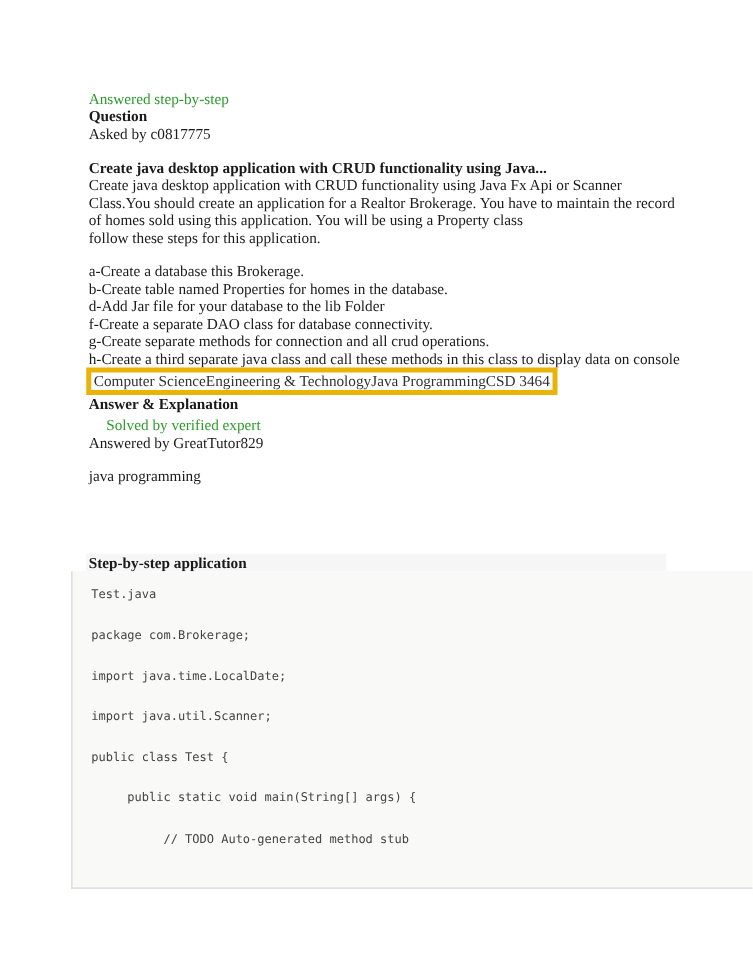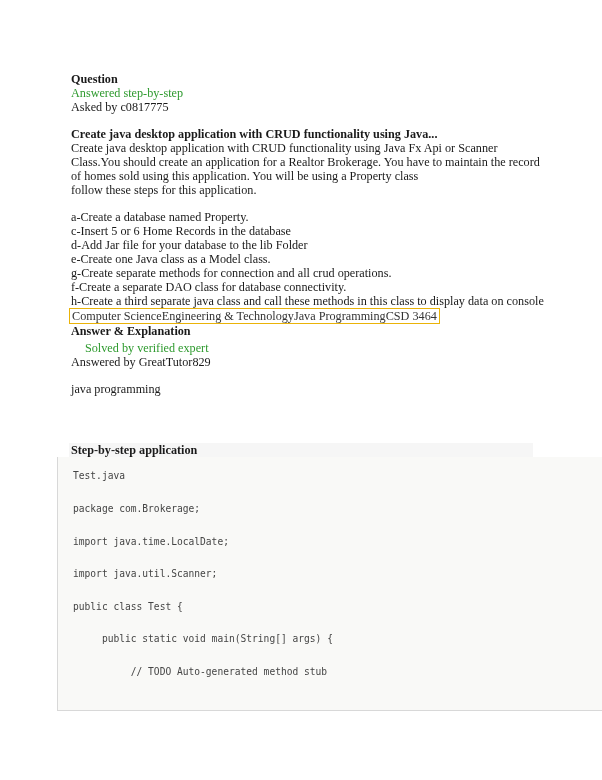--- a/index.html
+++ b/index.html
@@ -22,21 +22,21 @@
       left: 71px;
       top: 72px;
       width: 470px;
     }
     .line { display: block; white-space: nowrap; }
     .bold { font-weight: bold; }
     .green { color: #2e9a2e; }
     .gap { height: 13px; }
     .tags {
       display: inline-block;
-      border: 1px solid #eab308;
+      border: 4px solid #eab308;
       padding: 0 2px;
       margin-left: -2px;
       color: #333;
       line-height: 14px;
     }
     .solved {
       padding-left: 14px;
       margin-top: 3px;
     }
     .step-header {
@@ -70,39 +70,38 @@
       font-size: 9.6px;
       color: #444;
       white-space: pre;
       line-height: 12px;
     }
   </style>
 </head>
 <body>
 
 <div class="page">
+  <span class="line green">Answered step-by-step</span>
   <span class="line bold">Question</span>
-  <span class="line green">Answered step-by-step</span>
   <span class="line">Asked by c0817775</span>
   <div class="gap"></div>
   <span class="line bold">Create java desktop application with CRUD functionality using Java...</span>
   <div>
     <span class="line">Create java desktop application with CRUD functionality using Java Fx Api or Scanner</span>
     <span class="line">Class.You should create an application for a Realtor Brokerage. You have to maintain the record</span>
     <span class="line">of homes sold using this application. You will be using a Property class</span>
     <span class="line">follow these steps for this application.</span>
   </div>
   <div class="gap"></div>
   <div>
-    <span class="line">a-Create a database named Property.</span>
-    <span class="line">c-Insert 5 or 6 Home Records in the database</span>
+    <span class="line">a-Create a database this Brokerage.</span>
+    <span class="line">b-Create table named  Properties  for homes in the database.</span>
     <span class="line">d-Add Jar file for your database to the lib Folder</span>
-    <span class="line">e-Create one Java class as a Model class.</span>
+    <span class="line">f-Create a separate DAO class for database connectivity.</span>
     <span class="line">g-Create  separate methods for connection and all crud operations.</span>
-    <span class="line">f-Create a separate DAO class for database connectivity.</span>
     <span class="line">h-Create a third separate java class and call these methods in this class to display data on console</span>
   </div>
   <span class="tags">Computer ScienceEngineering &amp; TechnologyJava ProgrammingCSD 3464</span>
   <span class="line bold">Answer &amp; Explanation</span>
   <span class="line green solved">Solved by verified expert</span>
   <span class="line">Answered by GreatTutor829</span>
   <div class="gap"></div>
   <span class="line">java programming</span>
 </div>
 

